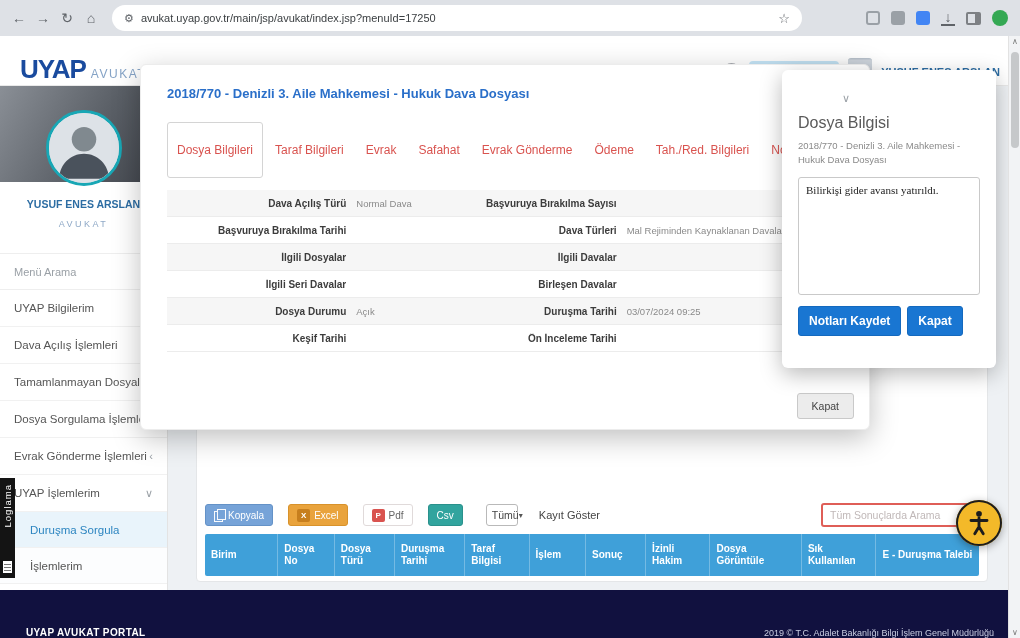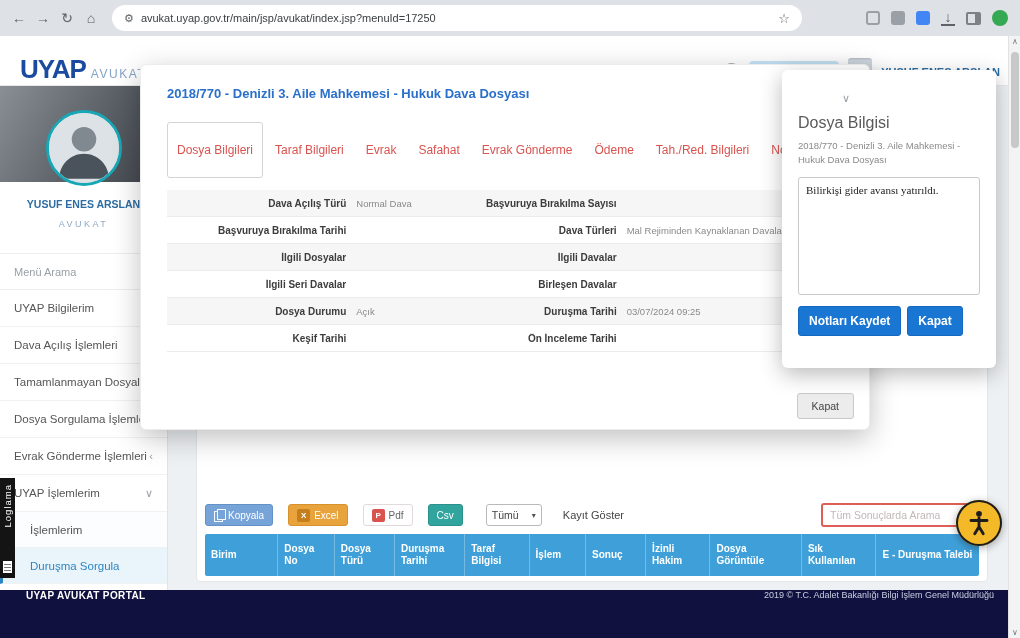--- a/index.html
+++ b/index.html
@@ -59,21 +59,21 @@
 .kopyala{background:#76a3d8;border-color:#6492c7;color:#fff}
 .excel{background:#e9a33c;border-color:#d8922b;color:#fff}
 .pdfbtn{background:#fff;border-color:#e0dada;color:#666}
 .csv{background:#31a49e;border-color:#2a918c;color:#fff}
 .copy-ic{position:relative;width:10px;height:12px}
 .copy-ic::before{content:"";position:absolute;left:0;top:2px;width:7px;height:9px;border:1px solid rgba(255,255,255,.95)}
 .copy-ic::after{content:"";position:absolute;left:3px;top:0;width:7px;height:9px;border:1px solid rgba(255,255,255,.95);background:#76a3d8}
 .file-ic{width:13px;height:13px;border-radius:2px;color:#fff;font-size:8px;font-weight:bold;display:flex;align-items:center;justify-content:center}
 .file-ic.xls{background:#c77f1e}
 .file-ic.pdfic{background:#d9534f}
-.page-select{width:56px;height:22px;border:1px solid #b9b9b9;border-radius:3px;background:#fff;font-size:10.5px;color:#444;display:flex;align-items:center;justify-content:space-between;padding:0 5px;margin-left:8px;cursor:pointer}
+.page-select{width:32px;height:22px;border:1px solid #b9b9b9;border-radius:3px;background:#fff;font-size:10.5px;color:#444;display:flex;align-items:center;justify-content:space-between;padding:0 5px;margin-left:8px;cursor:pointer}
 .caret{font-size:8px;color:#555}
 .kayit-label{font-size:11px;color:#444;margin-left:6px}
 .search-input{margin-left:auto;width:158px;height:24px;border:2px solid #df5e57;border-radius:3px;font-size:10.5px;padding:0 7px;color:#555;font-family:inherit;background:#fff;outline:none}
 .search-input::placeholder{color:#c0b8b8}
 .results-header{position:absolute;left:8px;right:8px;top:417px;height:42px;display:flex;background:#3fa0d9;border-radius:2px}
 .rcol{display:flex;align-items:center;padding:2px 6px;color:#fff;font-weight:bold;font-size:10px;line-height:1.2;border-right:1px solid rgba(255,255,255,.28);cursor:pointer}
 .rcol:last-child{border-right:none}
 .c0{flex:1}.c1{flex:.72}.c2{flex:.78}.c3{flex:.95}.c4{flex:.85}.c5{flex:.72}.c6{flex:.78}.c7{flex:.85}.c8{flex:1.3}.c9{flex:1.02}.c10{flex:1.5}
 
 
@@ -94,21 +94,21 @@
 
 .note-panel{position:absolute;left:782px;top:70px;width:214px;height:298px;background:#fff;border-radius:6px;box-shadow:0 6px 22px rgba(0,0,0,.28);z-index:20;padding:12px 16px}
 .collapse-ic{position:absolute;top:22px;left:60px;color:#9aa0a6;font-size:11px;cursor:pointer}
 .note-title{margin-top:32px;font-size:16px;color:#5a5a5a}
 .note-sub{margin-top:7px;font-size:9.5px;color:#8a8a8a;line-height:1.5}
 .note-textarea{margin-top:9px;width:100%;height:118px;border:1px solid #c9c9c9;border-radius:3px;font-family:"Liberation Serif",serif;font-size:11px;padding:6px 7px;color:#222;resize:none;outline:none;display:block}
 .note-buttons{margin-top:11px;display:flex;gap:6px}
 .btn-blue{background:#1976d2;border:1px solid #1469be;color:#fff;border-radius:3px;font-size:12px;font-weight:bold;padding:7px 10px;font-family:inherit;cursor:pointer}
 
 
-.footer{position:absolute;left:0;top:590px;width:1020px;height:48px;background:#11113f;display:flex;align-items:flex-start;justify-content:space-between;padding:0 26px;z-index:4}
+.footer{position:absolute;left:0;top:590px;width:1020px;height:48px;background:#11113f;display:flex;align-items:flex-end;justify-content:space-between;padding:0 26px;z-index:4}
 .footer-left{color:#fff;font-size:10px;font-weight:bold;letter-spacing:.4px}
 .footer-right{color:#c9cde0;font-size:9px}
 
 
 .a11y{position:absolute;left:956px;top:500px;width:46px;height:46px;border-radius:50%;background:#f3b929;box-shadow:inset 0 0 0 2px #1d1d1d,0 2px 8px rgba(0,0,0,.35);display:flex;align-items:center;justify-content:center;z-index:30;cursor:pointer}
 
 
 .scrollbar{position:absolute;right:0;top:36px;width:12px;height:602px;background:#f2f3f5;border-left:1px solid #e2e2e2;z-index:40}
 .sb-up{position:absolute;top:1px;left:0;width:12px;text-align:center;font-size:8px;color:#777}
 .sb-down{position:absolute;bottom:1px;left:0;width:12px;text-align:center;font-size:8px;color:#777}
@@ -185,25 +185,25 @@
       <span>Dosya Sorgulama İşlemleri</span>
     </div>
     <div class="menu-item">
       <span>Evrak Gönderme İşlemleri</span>
       <span class="mi-chevron">‹</span>
     </div>
     <div class="menu-item">
       <span>UYAP İşlemlerim</span>
       <span class="mi-chevron">∨</span>
     </div>
+    <div class="sub-item active">
+      <span>Duruşma Sorgula</span>
+    </div>
     <div class="sub-item">
       <span>İşlemlerim</span>
-    </div>
-    <div class="sub-item active">
-      <span>Duruşma Sorgula</span>
     </div>
   </div>
 
   <div class="loglama">
     <span class="loglama-text">Loglama</span>
     <span class="loglama-ic"></span>
   </div>
 
   <div class="main-bg">
     <div class="content-card">

